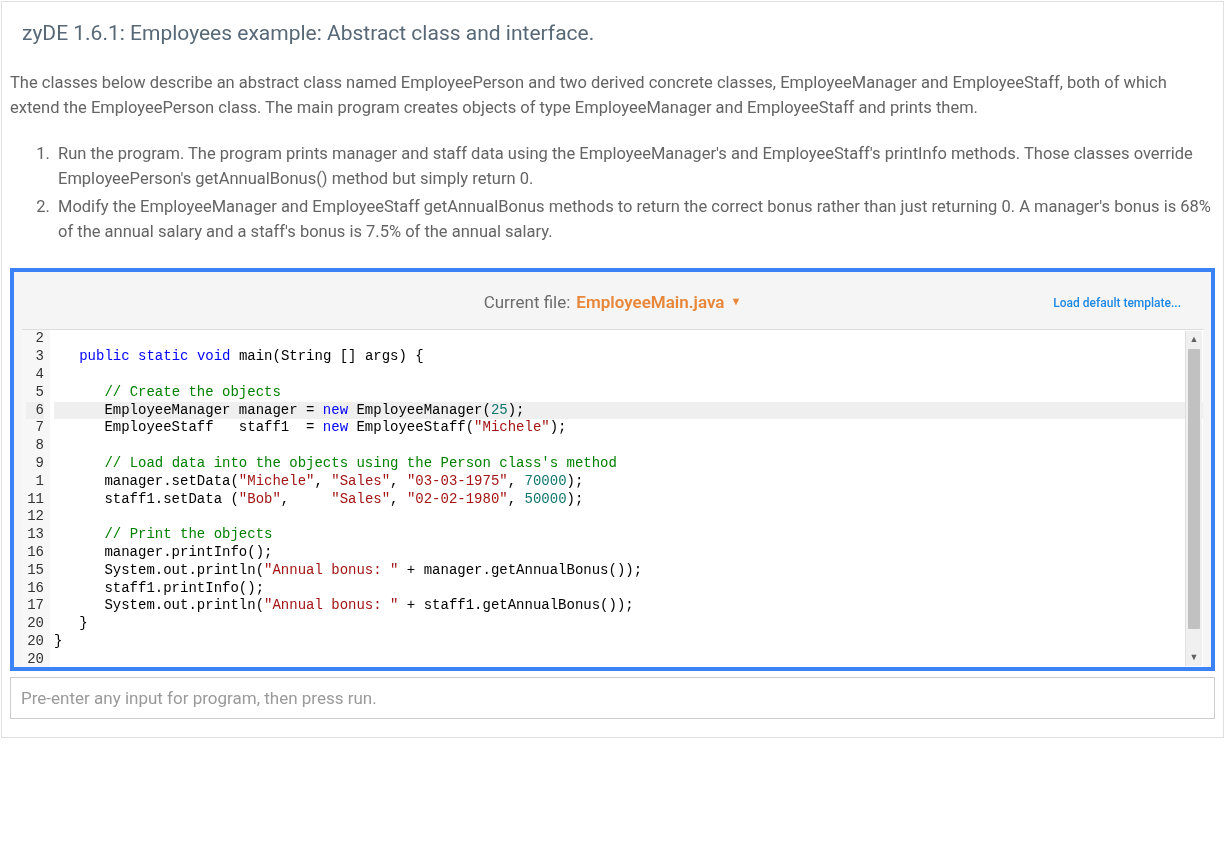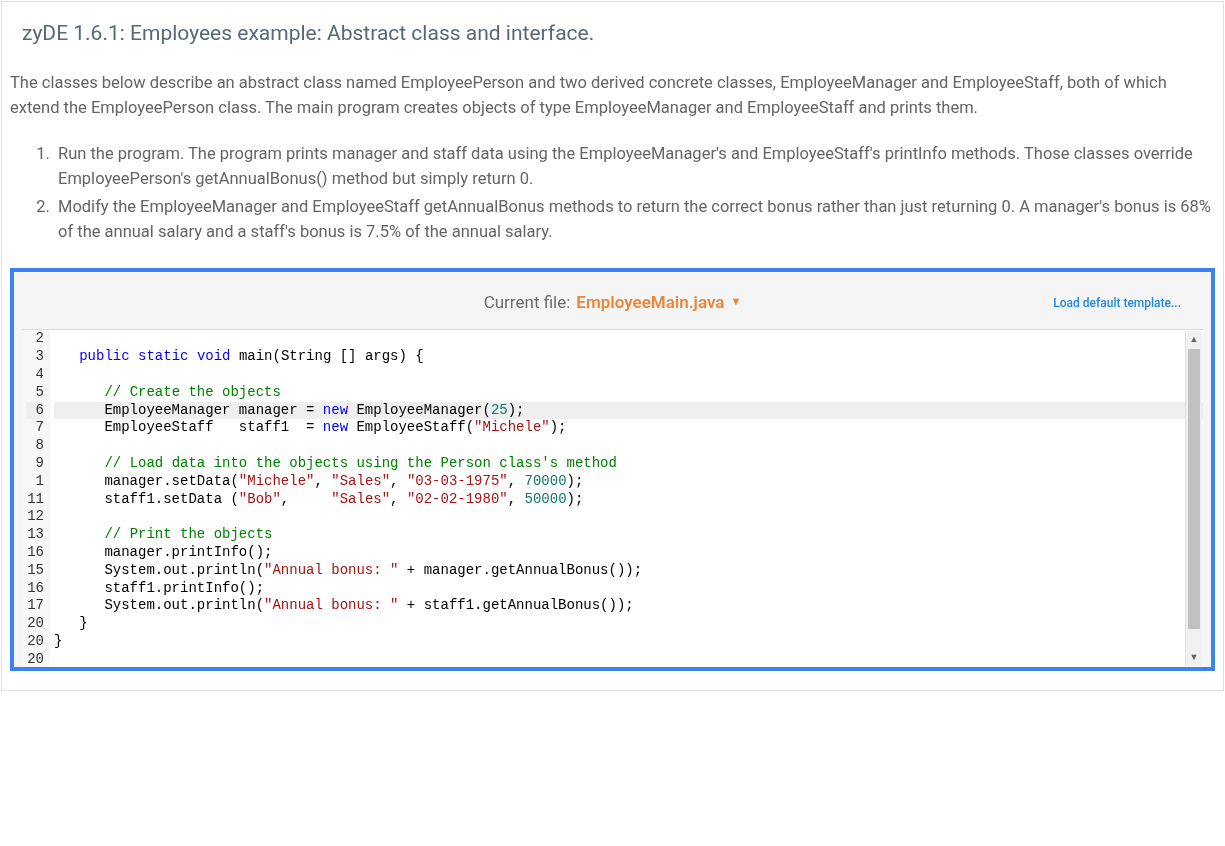--- a/index.html
+++ b/index.html
@@ -214,15 +214,18 @@
         <div class="code-col" id="codecol"><div class="line-row">&nbsp;</div><div class="line-row">   <span class="kw-blue">public</span> <span class="kw-blue">static</span> <span class="kw-blue">void</span> main(String [] args) {</div><div class="line-row">&nbsp;</div><div class="line-row">      <span class="kw-green">// Create the objects</span></div><div class="line-row line-highlight">      EmployeeManager manager = <span class="kw-blue">new</span> EmployeeManager(<span class="kw-num">25</span>);</div><div class="line-row">      EmployeeStaff   staff1  = <span class="kw-blue">new</span> EmployeeStaff(<span class="kw-str">"Michele"</span>);</div><div class="line-row">&nbsp;</div><div class="line-row">      <span class="kw-green">// Load data into the objects using the Person class's method</span></div><div class="line-row">      manager.setData(<span class="kw-str">"Michele"</span>, <span class="kw-str">"Sales"</span>, <span class="kw-str">"03-03-1975"</span>, <span class="kw-num">70000</span>);</div><div class="line-row">      staff1.setData (<span class="kw-str">"Bob"</span>,     <span class="kw-str">"Sales"</span>, <span class="kw-str">"02-02-1980"</span>, <span class="kw-num">50000</span>);</div><div class="line-row">&nbsp;</div><div class="line-row">      <span class="kw-green">// Print the objects</span></div><div class="line-row">      manager.printInfo();</div><div class="line-row">      System.out.println(<span class="kw-str">"Annual bonus: "</span> + manager.getAnnualBonus());</div><div class="line-row">      staff1.printInfo();</div><div class="line-row">      System.out.println(<span class="kw-str">"Annual bonus: "</span> + staff1.getAnnualBonus());</div><div class="line-row">   }</div><div class="line-row">}</div><div class="line-row">&nbsp;</div></div>
       </div>
       <div class="scrollbar-fake">
         <div class="scroll-arrow top">▲</div>
         <div class="scroll-thumb"></div>
         <div class="scroll-arrow bot">▼</div>
       </div>
     </div>
   </div>
 
+  <div class="input-row">
+    <input type="text" placeholder="Pre-enter any input for program, then press run." style="">
+  </div>
   <div class="blank-space"></div>
 
 </div>
 
 </body></html>

